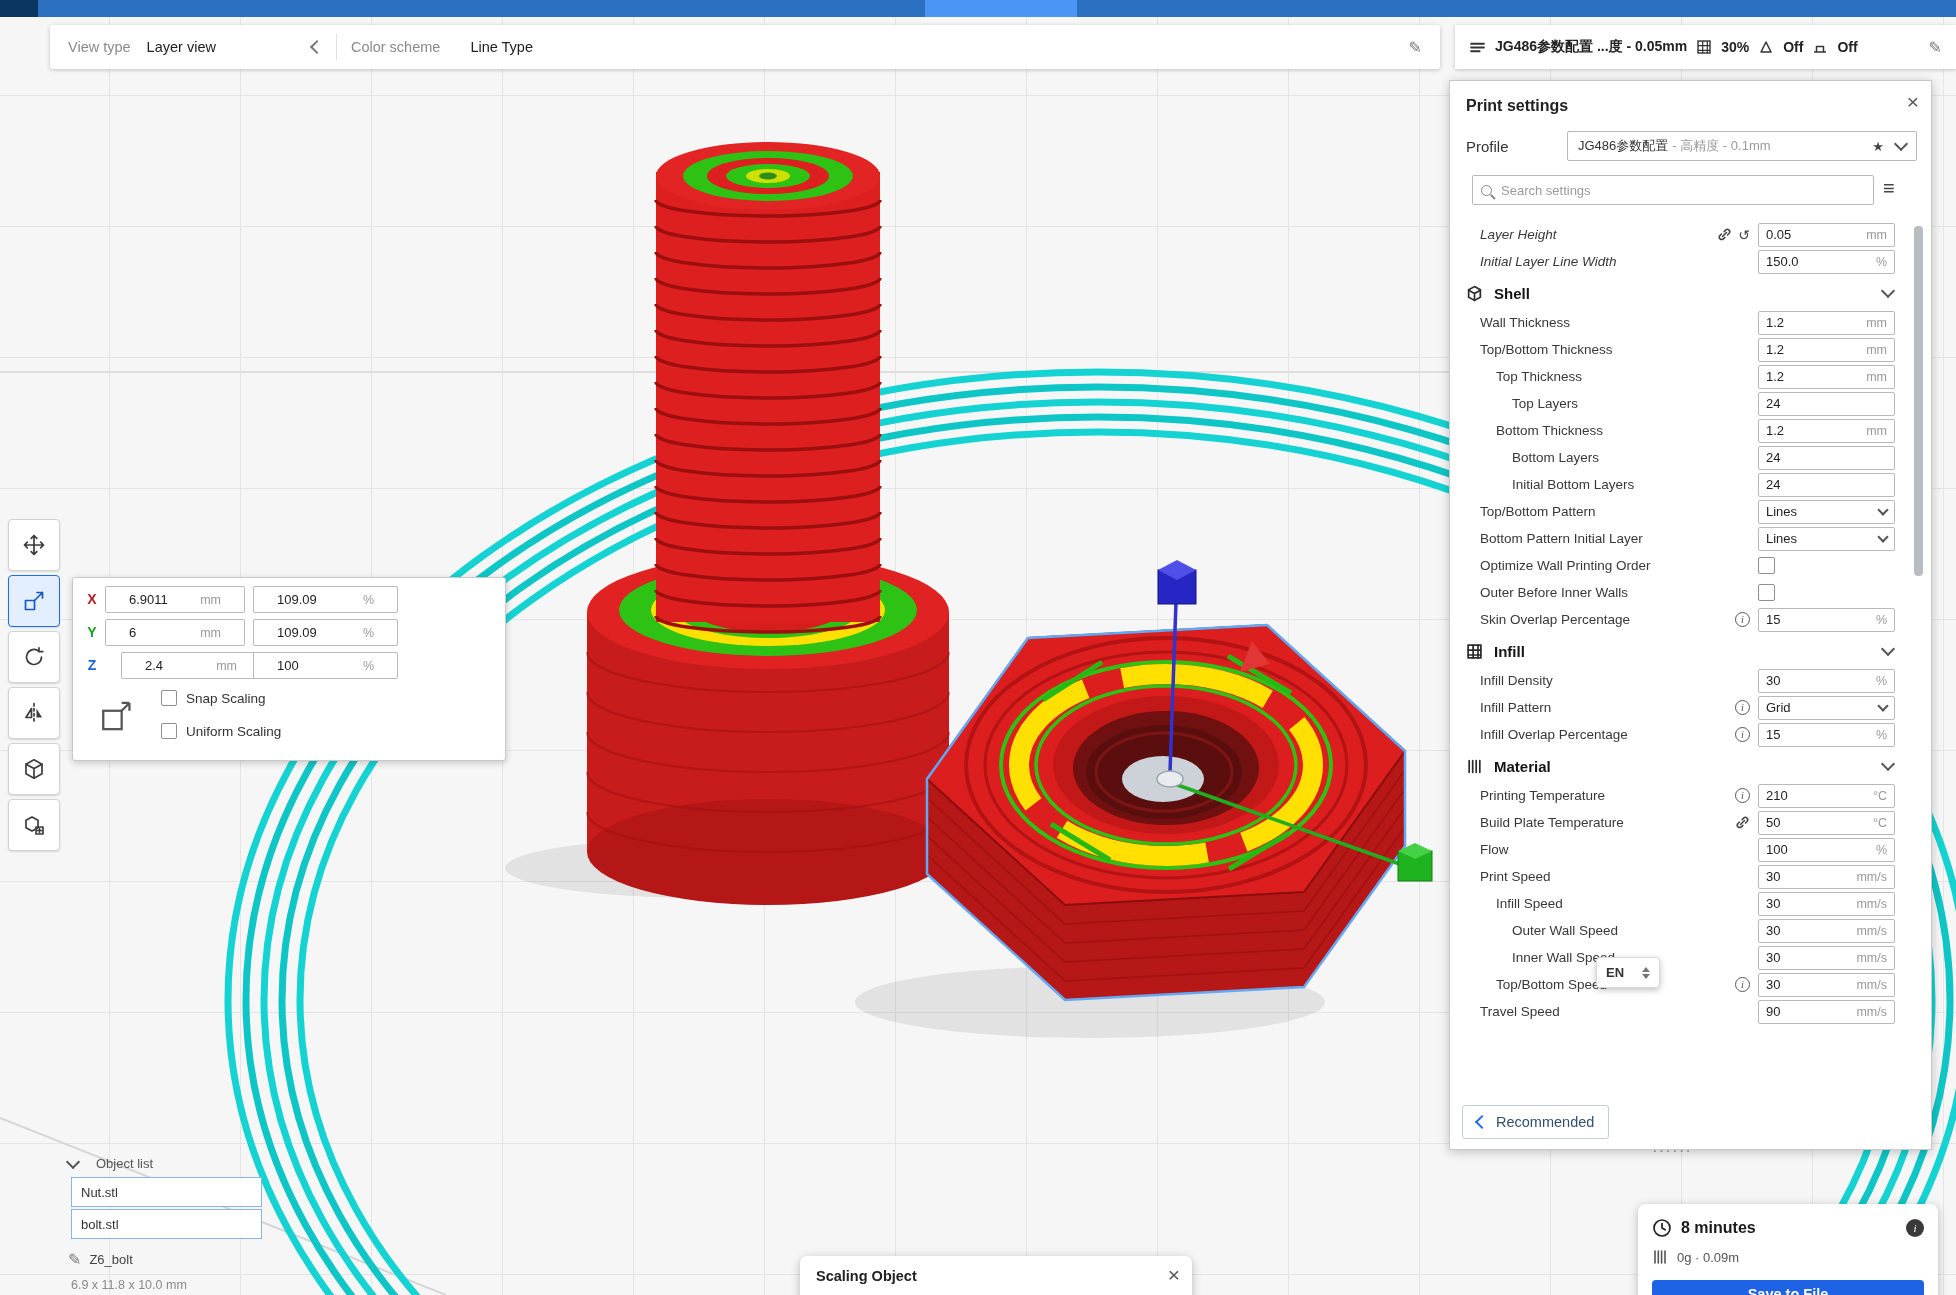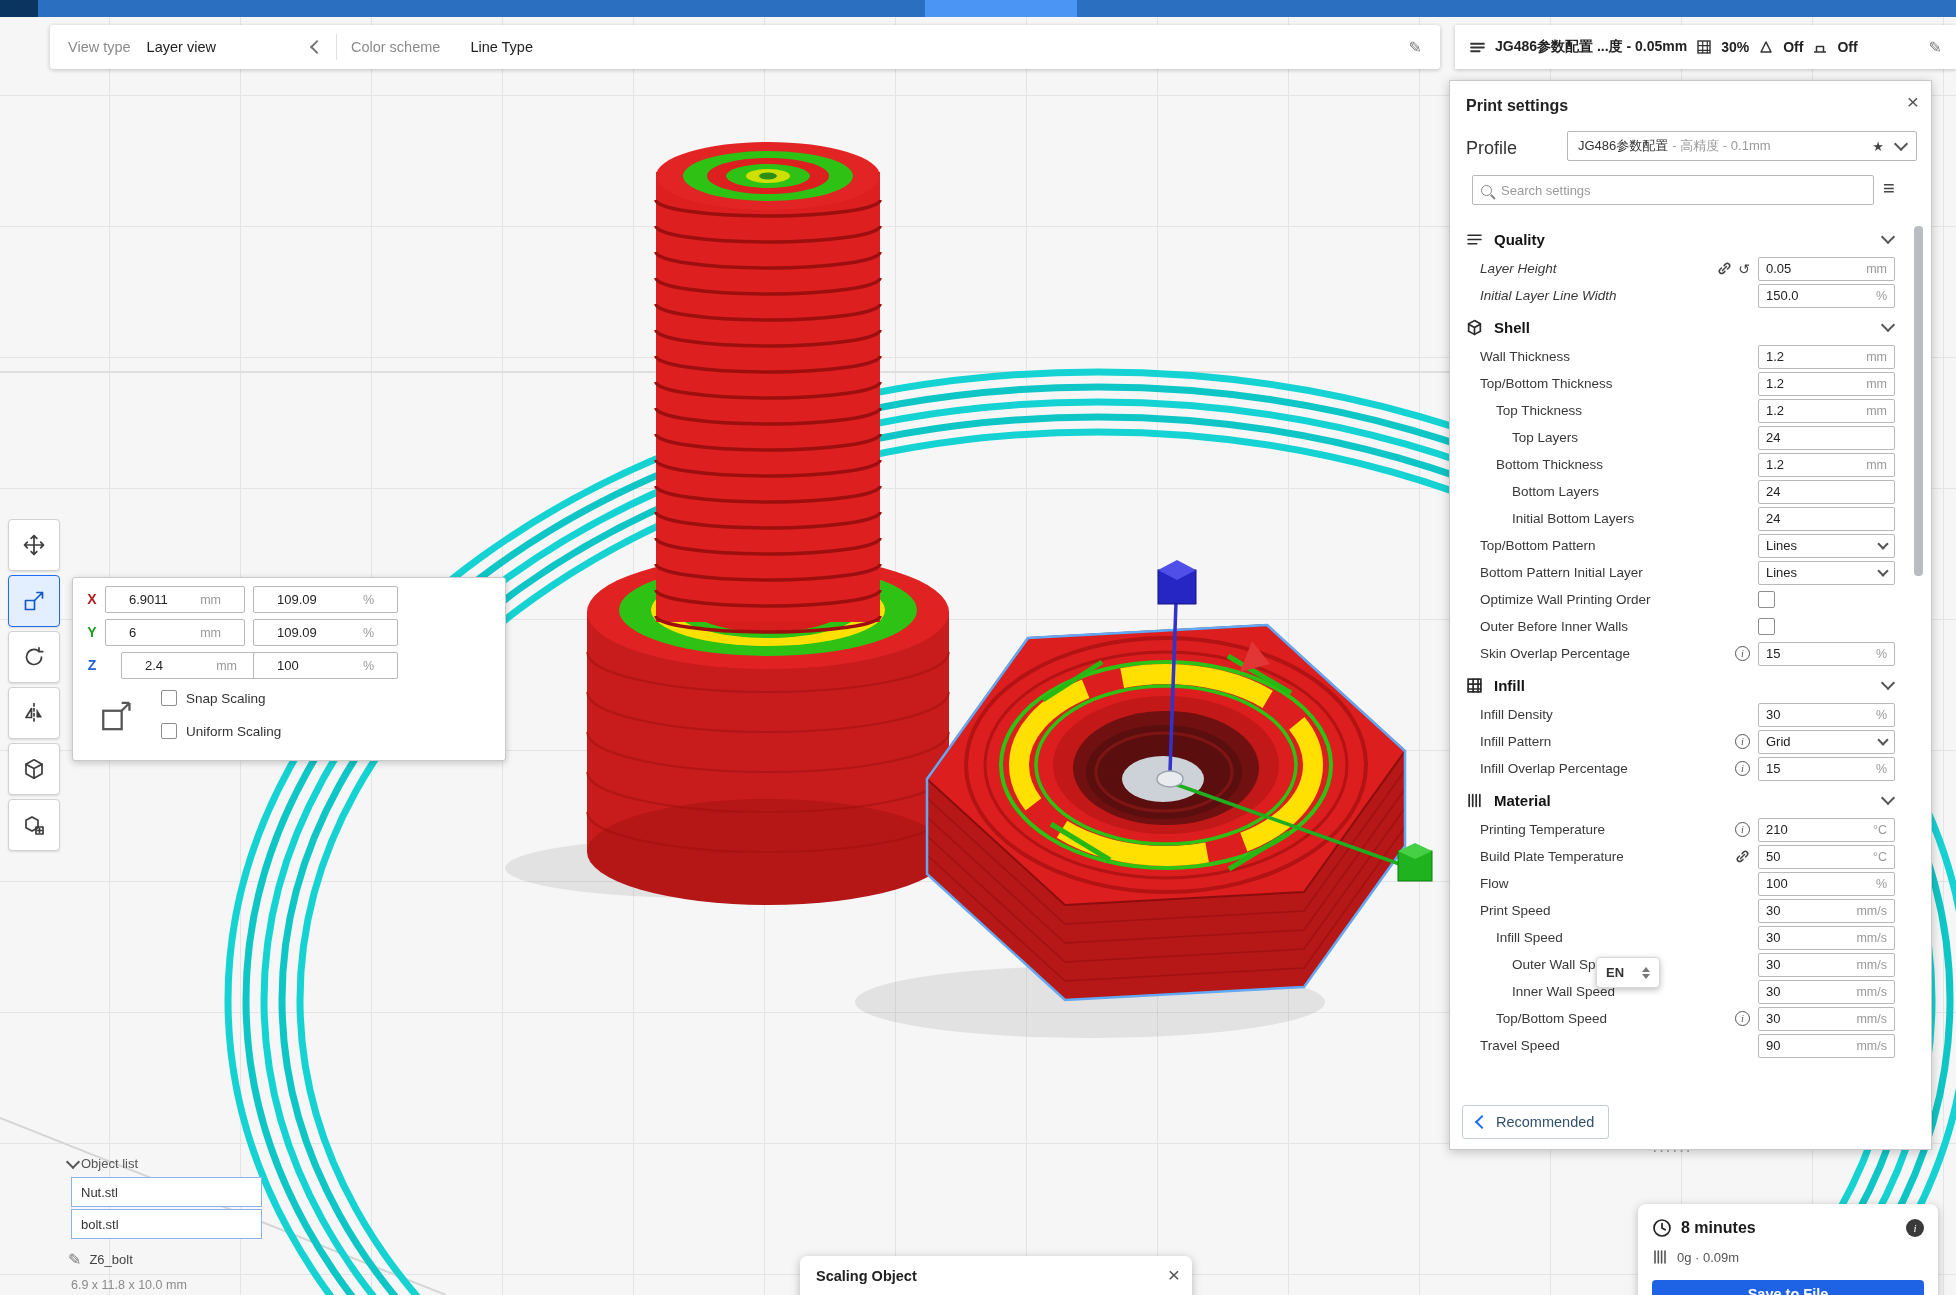--- a/index.html
+++ b/index.html
@@ -52,21 +52,21 @@
     box-sizing:border-box;display:flex;align-items:center;padding:0 23px;font-size:13px;color:#222;}
   .funit{margin-left:auto;color:#999;font-size:12.5px;}
   .ckrow{position:absolute;display:flex;align-items:center;gap:9px;font-size:13.5px;color:#333;}
   .ckbox{width:16px;height:16px;border:1px solid #8f8f8f;border-radius:2px;background:#fff;box-sizing:border-box;}
 
   
   .panel{position:absolute;left:1449px;top:80px;width:483px;height:1070px;background:#fff;
     border:1px solid #c9c9c9;box-shadow:0 2px 10px rgba(0,0,0,.22);z-index:22;box-sizing:border-box;}
   .ps-title{position:absolute;left:16px;top:16px;font-size:16px;font-weight:bold;color:#222;}
   .ps-close{position:absolute;right:12px;top:10px;}
-  .profile-label{position:absolute;left:16px;top:57px;font-size:18px;color:#333;}
+  .profile-label{position:absolute;left:16px;top:57px;font-size:15px;color:#333;}
   .profile-dd{position:absolute;left:117px;top:50px;width:350px;height:30px;border:1px solid #b9b9b9;border-radius:2px;
     box-sizing:border-box;display:flex;align-items:center;padding:0 10px;font-size:13px;gap:4px;}
   .profile-main{color:#333;white-space:nowrap;overflow:hidden;}
   .profile-suffix{color:#9a9a9a;white-space:nowrap;overflow:hidden;flex:1;}
   .star{font-size:13px;color:#444;margin-right:8px;}
   .search-box{position:absolute;left:22px;top:94px;width:402px;height:30px;border:1px solid #b9b9b9;border-radius:2px;
     box-sizing:border-box;display:flex;align-items:center;padding:0 8px;gap:7px;background:#fff;}
   .search-box input{border:none;outline:none;flex:1;font-size:13px;color:#333;font-family:inherit;background:transparent;}
   .search-box input::placeholder{color:#9a9a9a;}
   .mag{width:9px;height:9px;border:1.6px solid #888;border-radius:50%;position:relative;flex:none;}
@@ -91,21 +91,21 @@
     display:flex;align-items:center;padding:0 7px;font-size:13px;color:#222;width:100%;}
   .sunit{margin-left:auto;color:#999;font-size:12.5px;}
   .scombo .chev{margin-left:auto;}
   .scheck{width:17px;height:17px;border:1px solid #8f8f8f;border-radius:2px;background:#fff;box-sizing:border-box;}
   .scroll-thumb{position:absolute;right:8px;top:145px;width:9px;height:350px;background:#b9bdc2;border-radius:4px;}
   .recommended{position:absolute;left:12px;bottom:10px;height:32px;border:1px solid #c4ccd4;border-radius:3px;
     display:flex;align-items:center;gap:9px;padding:0 14px;font-size:14.5px;color:#33506b;background:#fff;}
   .drag-dots{position:absolute;left:1652px;top:1141px;z-index:23;color:#8a8a8a;font-size:17px;letter-spacing:1px;}
 
   
-  .objlist-head{position:absolute;left:68px;top:1156px;display:flex;align-items:center;gap:3px;z-index:22;}
+  .objlist-head{position:absolute;left:68px;top:1156px;display:flex;align-items:center;gap:18px;z-index:22;}
   .objlist-title{font-size:13px;color:#555;}
   .obj-item{position:absolute;left:71px;width:191px;height:30px;background:#fff;border:1px solid #8ab4e8;
     box-sizing:border-box;display:flex;align-items:center;padding:0 9px;font-size:13px;color:#333;z-index:22;}
   .jobname{position:absolute;left:68px;top:1250px;display:flex;align-items:center;gap:8px;font-size:13px;color:#444;z-index:22;}
   .dims{position:absolute;left:71px;top:1278px;font-size:12.5px;color:#8a8a8a;z-index:22;}
 
   
   .toast{position:absolute;left:800px;top:1256px;width:392px;height:84px;background:#fff;border-radius:7px;
     box-shadow:0 2px 10px rgba(0,0,0,.25);z-index:24;box-sizing:border-box;padding:12px 16px;}
   .toast-title{font-size:14.5px;font-weight:bold;color:#222;}
@@ -363,29 +363,20 @@
     <span class="profile-suffix">- 高精度 - 0.1mm</span>
     <span class="star">★</span>
     <span class="chev down"></span>
   </div>
   <div class="search-box">
     <span class="mag"></span>
     <input type="text" readonly="" placeholder="Search settings" style="">
   </div>
   <span class="hamb">≡</span>
   <div id="settings-list">
-      <div class="cat-row">
-        <span class="cat-ico">
-          <svg width="17" height="17" viewBox="0 0 16 16">
-            <path d="M2 4h12M2 8h12M2 12h8"></path>
-          </svg>
-        </span>
-        <span class="cat-label">Quality</span>
-        <span class="chev down"></span>
-      </div>
       <div class="srow">
         <span class="slabel it" style="padding-left:0px">Layer Height</span>
         <span class="sicons">
           <span class="ric">
             <svg width="15" height="15" viewBox="0 0 15 15" style="stroke:#444;fill:none;stroke-width:1.5;stroke-linecap:round;">
               <path d="M5.5 9.5l4-4M4.5 7L3 8.5a2.4 2.4 0 0 0 3.4 3.4L7.9 10.4M10.5 8L12 6.5a2.4 2.4 0 0 0-3.4-3.4L7.1 4.6"></path>
             </svg>
           </span>
           <span class="ric">
             <span class="icon-reset">↺</span>

